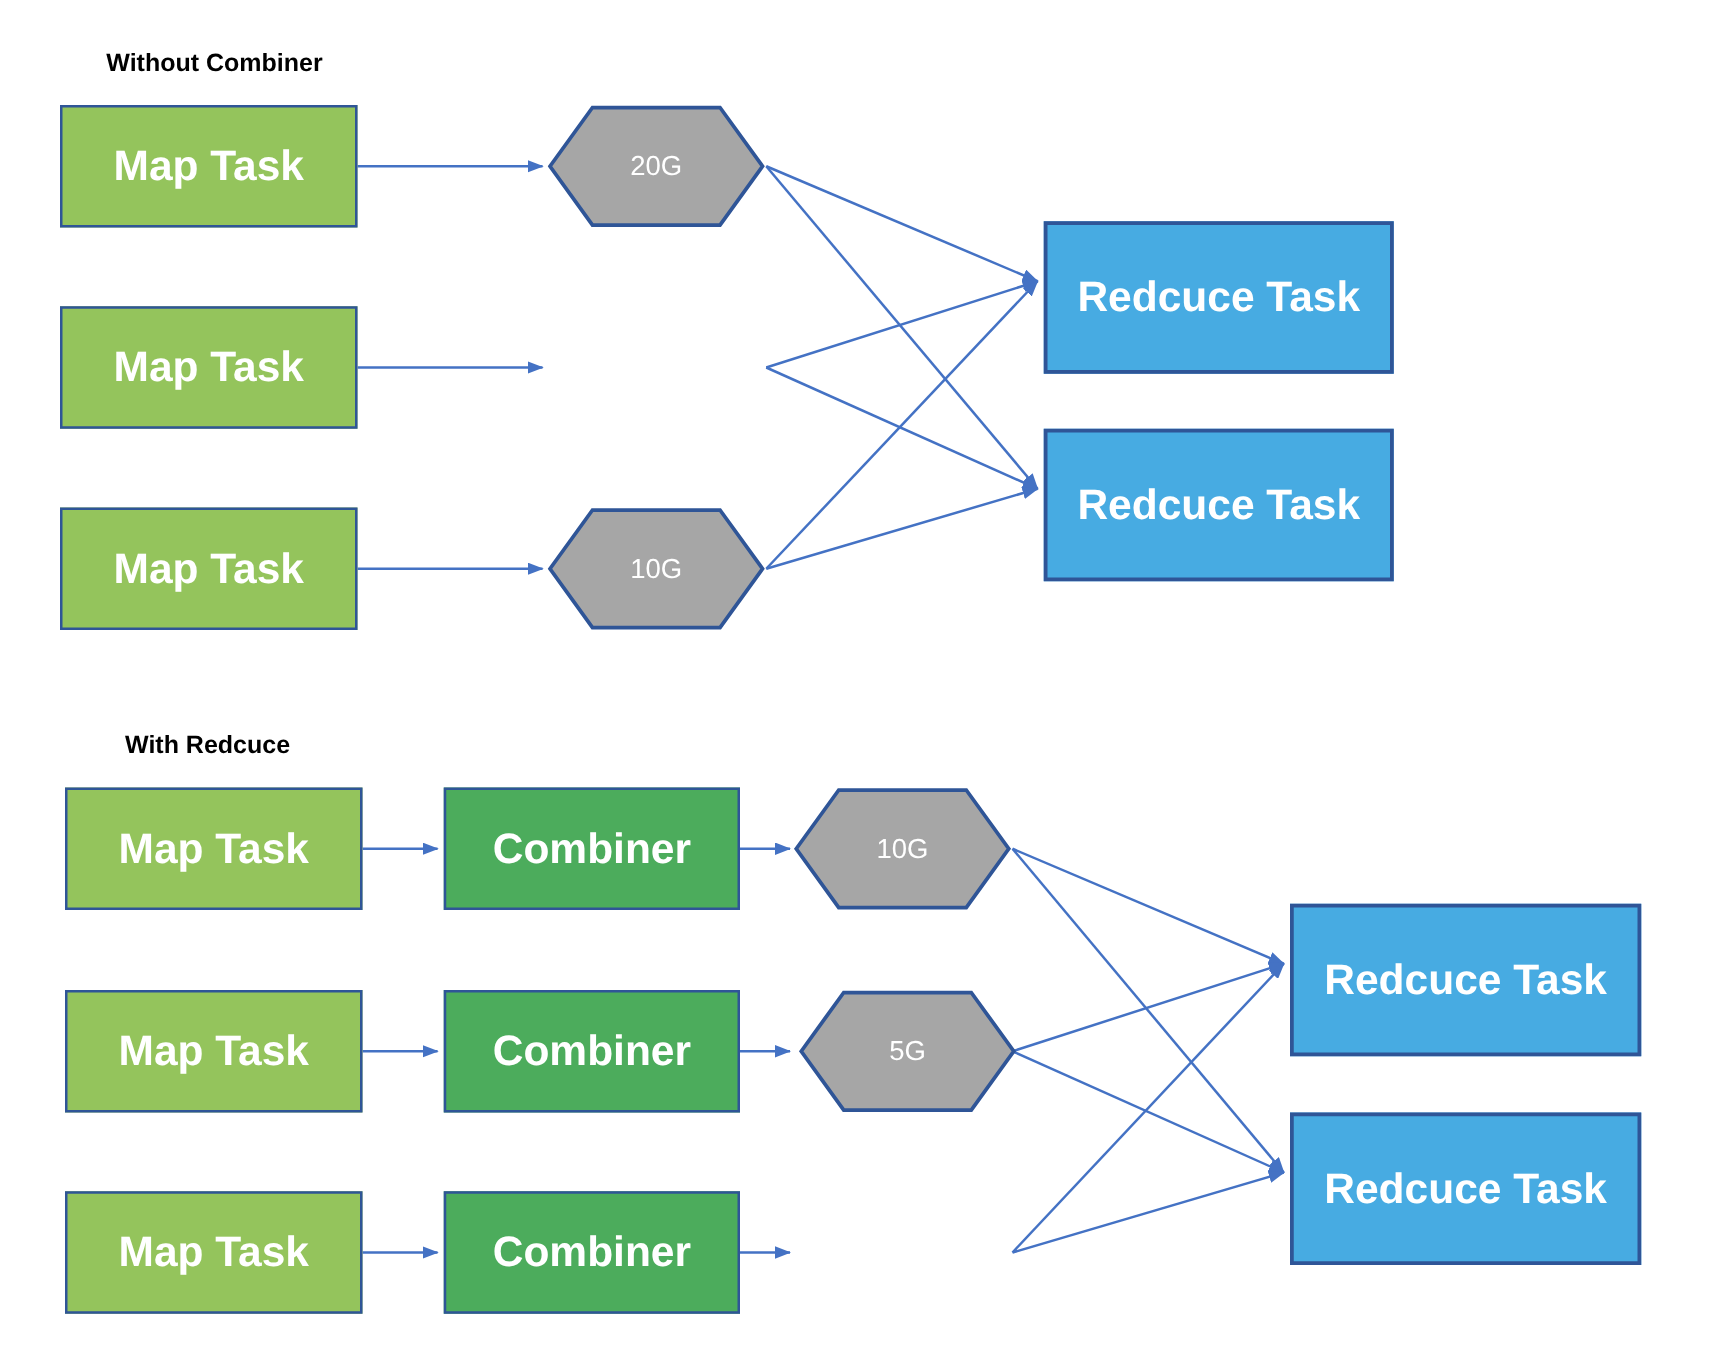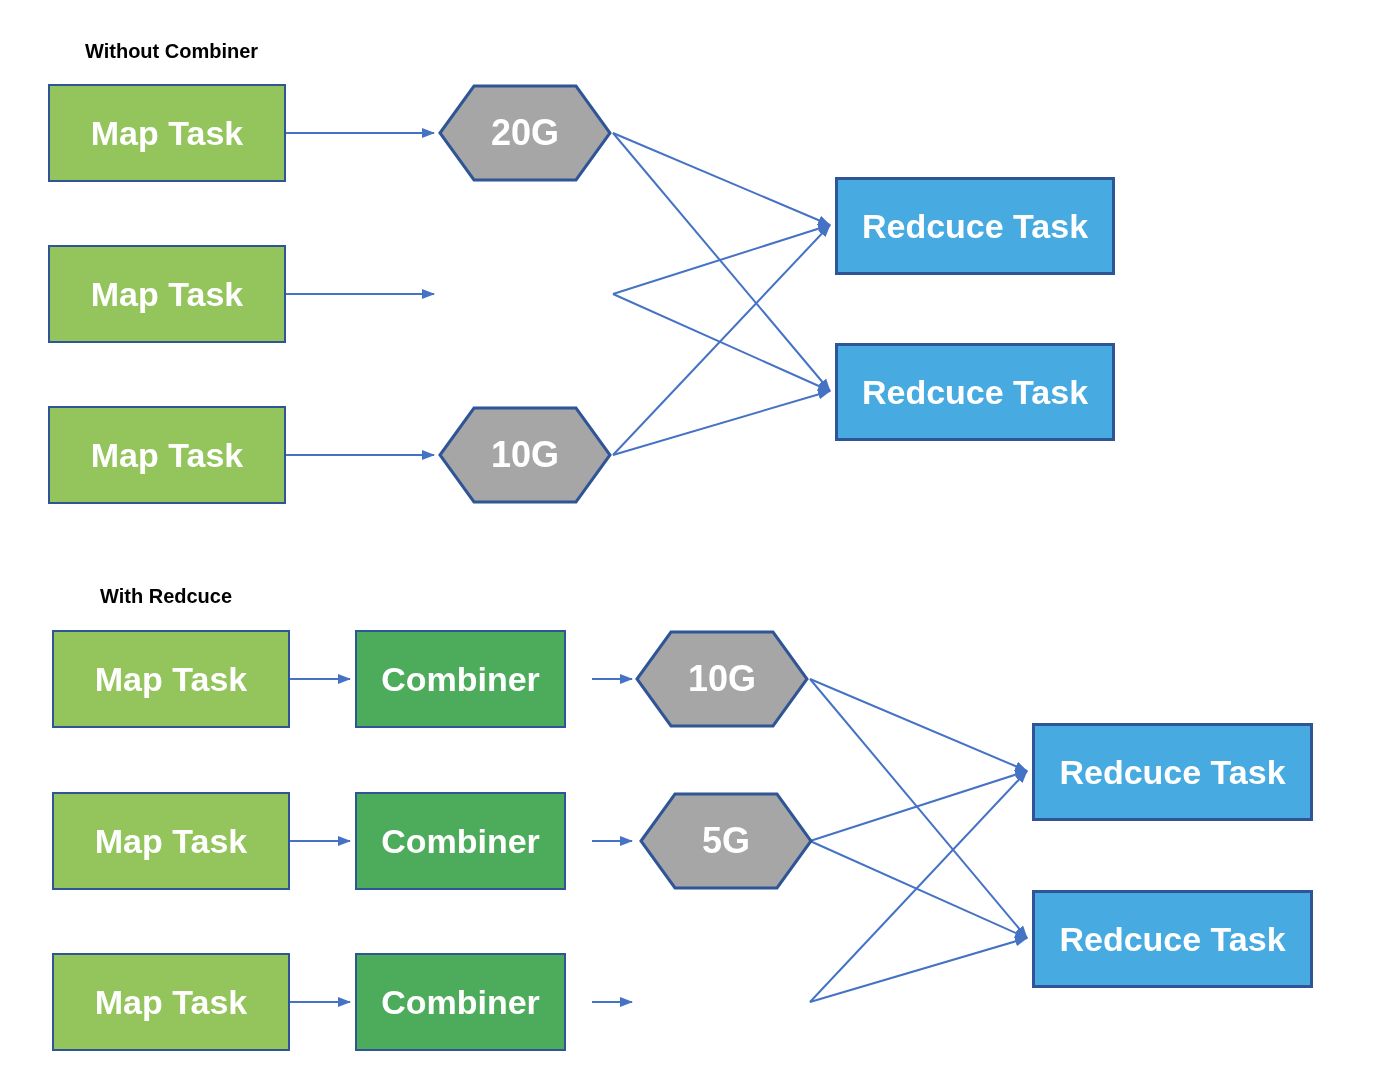--- a/index.html
+++ b/index.html
@@ -35,44 +35,44 @@
     font-size: 34px;
     white-space: nowrap;
   }
   .map {
     width: 238px; height: 98px;
     background: var(--map-green, #94C45C);
     border: 2px solid var(--node-border, #2F5597);
     text-align: center;
   }
   .combiner {
-    width: 211px; height: 98px;
+    width: 237px; height: 98px;
     background: var(--combiner-green, #4CAC5C);
     border: 2px solid var(--node-border, #2F5597);
   }
   .reduce {
-    width: 280px; height: 98px;
+    width: 280px; height: 122px;
     background: var(--reduce-blue, #47ABE2);
     border: 3px solid var(--node-border, #2F5597);
   }
   .hex { position: absolute; width: 174px; height: 98px; }
   .hex polygon {
     fill: var(--hex-gray, #A6A6A6);
     stroke: var(--node-border, #2F5597);
     stroke-width: 3;
   }
   .hex-label {
     position: absolute;
     inset: 0;
     display: flex;
     align-items: center;
     justify-content: center;
     color: var(--node-text, #ffffff);
-    font-weight: bold;
-    font-size: 36px;
+    font-weight: normal;
+    font-size: 22px;
   }
 </style>
 </head>
 <body>
 
 <div class="canvas">
 
   <svg class="edges" width="1388" height="1084">
     <defs>
       <marker id="ah" markerWidth="13" markerHeight="10" refX="12" refY="5" orient="auto" markerUnits="userSpaceOnUse">

